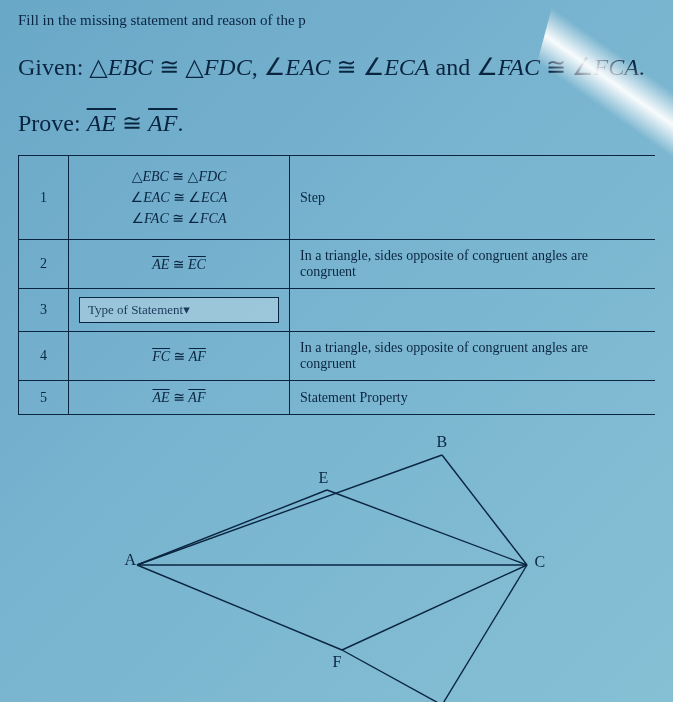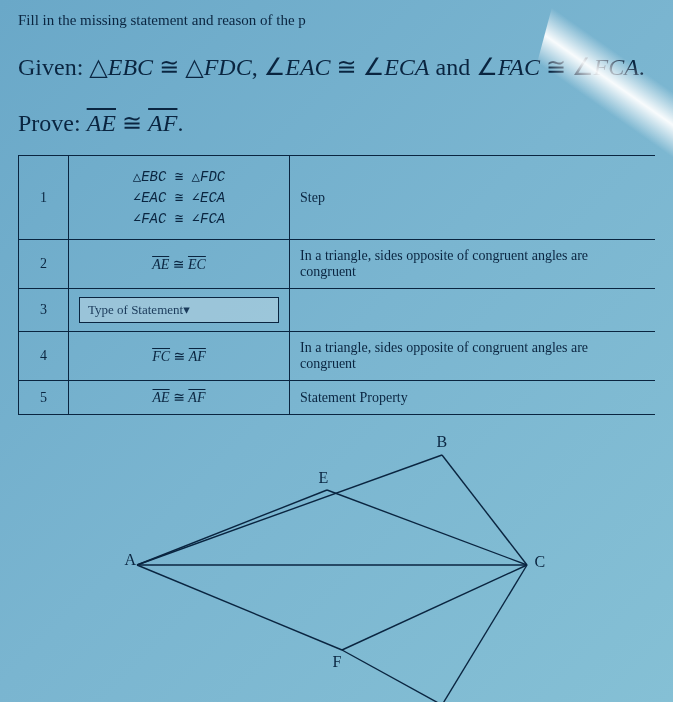--- a/index.html
+++ b/index.html
@@ -55,21 +55,21 @@
       vertical-align: middle;
     }
     table.proof th {
       font-weight: bold;
       background: rgba(255,255,255,0.05);
     }
     table.proof td:first-child { width: 50px; }
     table.proof td:nth-child(2) { width: 220px; }
     table.proof .reason-col { text-align: left; border-right: none; }
     table.proof th.reason-col { border-right: none; }
-    .stmt-line { margin: 4px 0; font-family: Liberation Mono, monospace; }
+    .stmt-line { margin: 4px 0; }
 
     .dropdown {
       display: flex;
       align-items: center;
       border: 1px solid #0a2540;
       background: rgba(180,210,225,0.6);
       padding: 4px 8px;
       width: 200px;
       margin: 0 auto;
       font-size: 13px;

